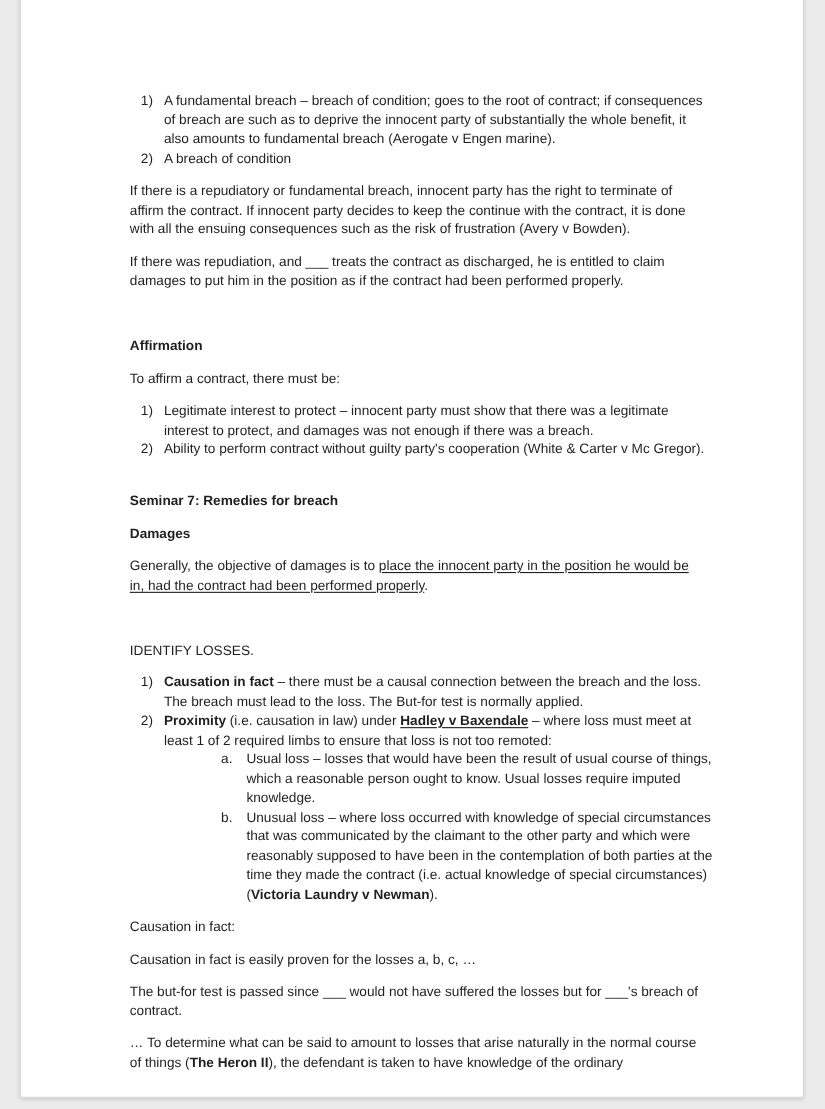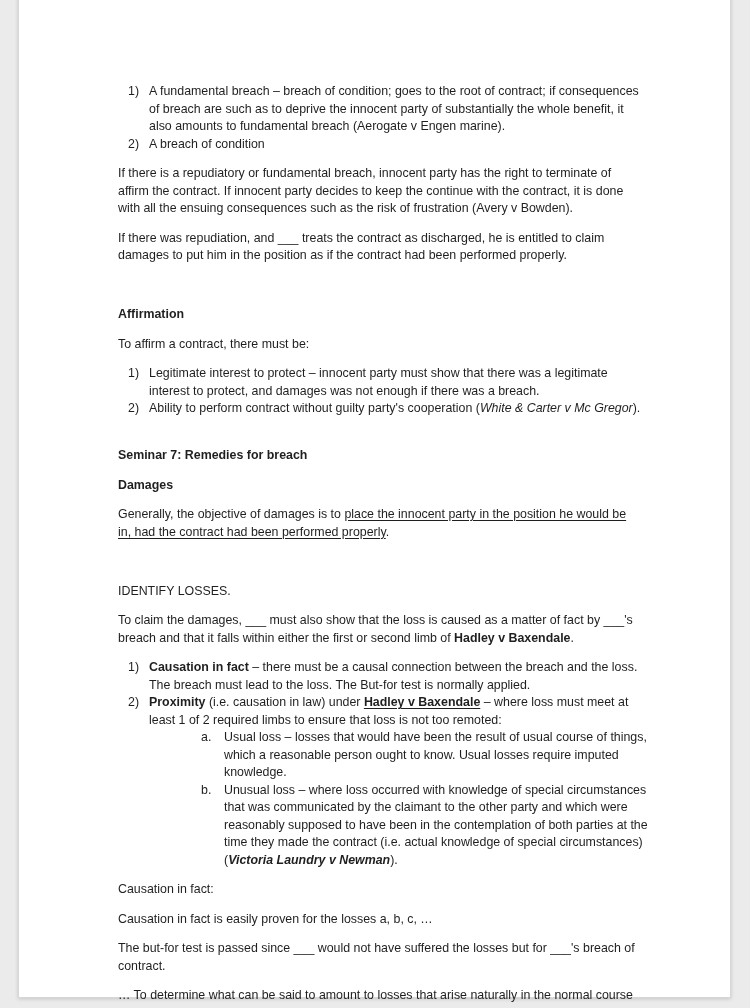--- a/index.html
+++ b/index.html
@@ -40,21 +40,21 @@
   .li {
     display: flex;
     align-items: flex-start;
   }
   .li.lvl1 { padding-left: 22px; }
   .li.lvl1 > .marker { flex: 0 0 21px; width: 21px; }
   .li.lvl2 { padding-left: 95px; }
   .li.lvl2 > .marker { flex: 0 0 23px; width: 23px; }
   .li-text { flex: 1 1 auto; min-width: 0; }
   .b { font-weight: bold; }
-  .i { font-style: italic; }
+  .i { }
   .u { text-decoration: underline; text-underline-offset: 2px; }
 </style>
 </head>
 <body>
 
 <div class="viewport">
   <div class="paper">
     <div class="doc-content" id="doc-content">
         <div class="li lvl1">
           <span class="marker">1)</span>
@@ -76,21 +76,20 @@
         <div class="li lvl1">
           <span class="marker">2)</span>
           <span class="li-text"><span class="">Ability to perform contract without guilty party's cooperation (</span><span class="i ">White &amp; Carter v Mc Gregor</span><span class="">).</span></span>
         </div>
         <div class="spacer"></div>
         <div class="para"><span class="b ">Seminar 7: Remedies for breach</span></div>
         <div class="para"><span class="b ">Damages</span></div>
         <div class="para"><span class="">Generally, the objective of damages is to </span><span class="u">place the innocent party in the position he would be in, had the contract had been performed properly</span><span class="">.</span></div>
         <div class="spacer"></div>
         <div class="para"><span class="">IDENTIFY LOSSES.</span></div>
-        <div class="para"><span class="">To claim the damages, ___ must also show that the loss is caused as a matter of fact by ___'s breach and that it falls within either the first or second limb of </span><span class="b ">Hadley v Baxendale</span><span class="">.</span></div>
         <div class="li lvl1">
           <span class="marker">1)</span>
           <span class="li-text"><span class="b ">Causation in fact</span><span class=""> – there must be a causal connection between the breach and the loss. The breach must lead to the loss. The But-for test is normally applied.</span></span>
         </div>
         <div class="li lvl1">
           <span class="marker">2)</span>
           <span class="li-text"><span class="b ">Proximity</span><span class=""> (i.e. causation in law) under </span><span class="b u">Hadley v Baxendale</span><span class=""> – where loss must meet at least 1 of 2 required limbs to ensure that loss is not too remoted:</span></span>
         </div>
         <div class="li lvl2">
           <span class="marker">a.</span>

